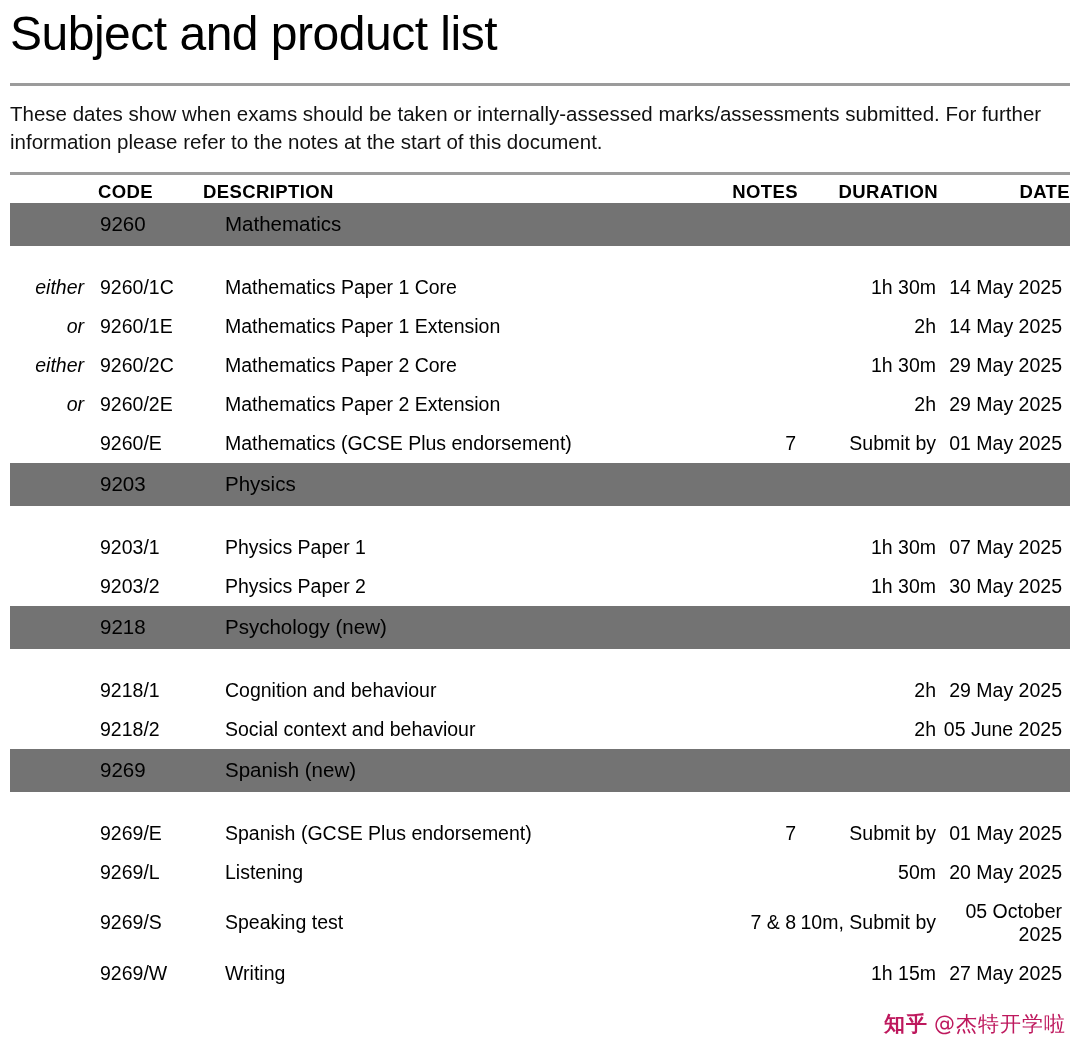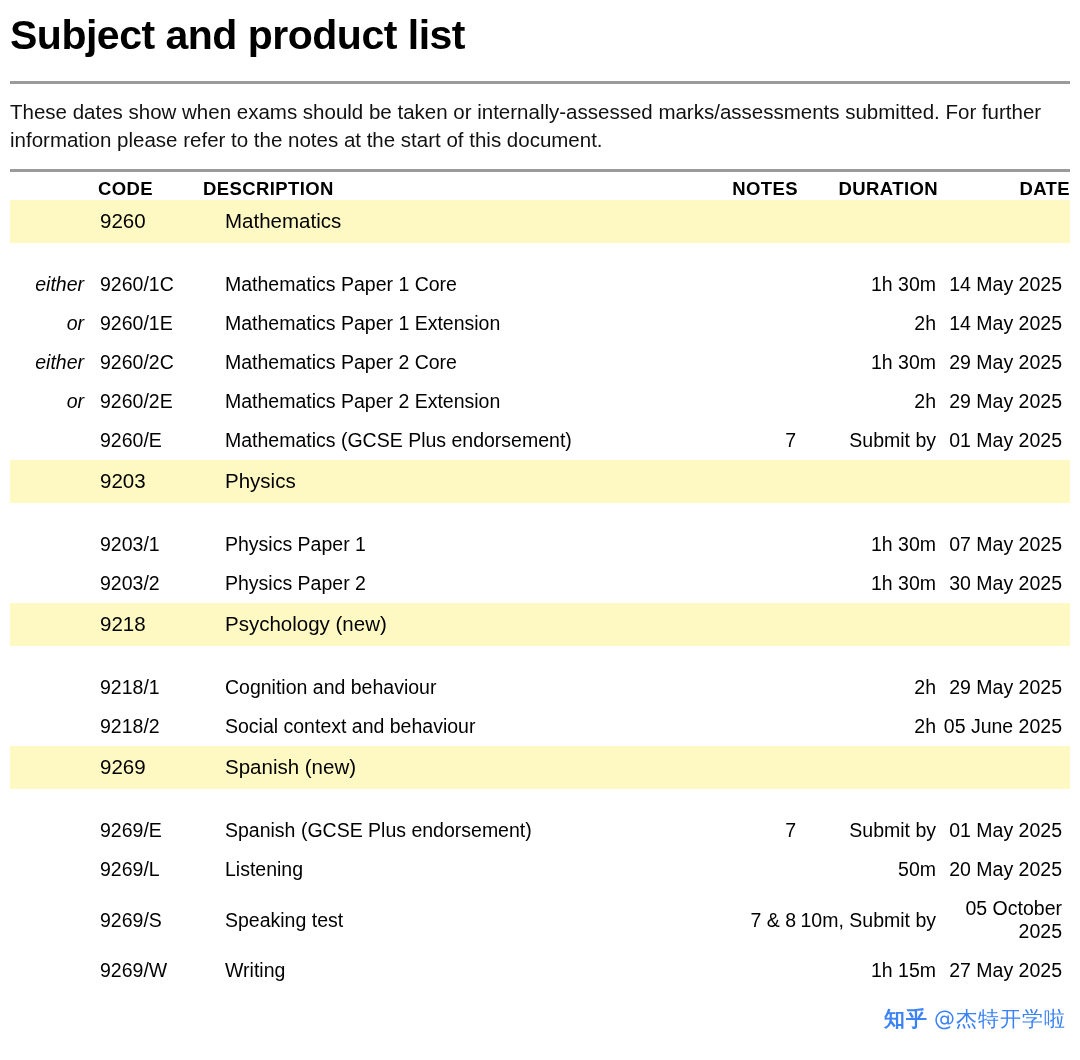--- a/index.html
+++ b/index.html
@@ -16,24 +16,24 @@
     overflow: hidden;
   }
   .page {
     width: 1080px;
     height: 1060px;
     position: relative;
     box-sizing: border-box;
     padding: 0 10px;
   }
   .doc-title {
-    font-size: 41px;
-    font-weight: bold;
+    font-size: 48px;
+    font-weight: normal;
     letter-spacing: -0.5px;
-    margin: 12px 0 0 0;
+    margin: 6px 0 0 0;
     line-height: 1.15;
   }
   .rule {
     height: 3px;
     background: #9b9b9b;
     margin: 22px 0 0 0;
   }
   .intro {
     font-size: 20.5px;
     line-height: 1.35;
@@ -68,21 +68,21 @@
     font-weight: bold;
     letter-spacing: 0.4px;
     padding: 16px 0 18px 0;
     text-align: left;
   }
   th.notes-h, th.dur-h, th.date-h { text-align: right; }
   th.code-h { padding-left: 2px; }
   th.desc-h { padding-left: 22px; }
 
   tr.subject-row td {
-    background: #fef9c3;
+    background: #737373;
     font-size: 20.5px;
     padding: 9px 0 10px 0;
   }
   tr.subject-row td.subj-code {
     padding-left: 2px;
   }
   tr.subject-row td.subj-name {
     padding-left: 22px;
   }
   tr.spacer td {
@@ -105,23 +105,23 @@
   td.desc {
     padding-left: 22px !important;
   }
   td.notes { text-align: right; padding-right: 2px !important; }
   td.dur   { text-align: right; padding-right: 2px !important; }
   td.date  { text-align: right; padding-right: 8px !important; margin-left: 38px; }
 
   .watermark {
     position: absolute;
     right: 14px;
-    bottom: 39px;
+    bottom: 28px;
     font-size: 21px;
-    color: #3b82f6;
+    color: #be185d;
     font-family: "DejaVu Sans", sans-serif;
     letter-spacing: 1px;
     pointer-events: none;
   }
   .watermark .zh-logo {
     font-weight: bold;
     margin-right: 6px;
   }
 </style>
 </head>

